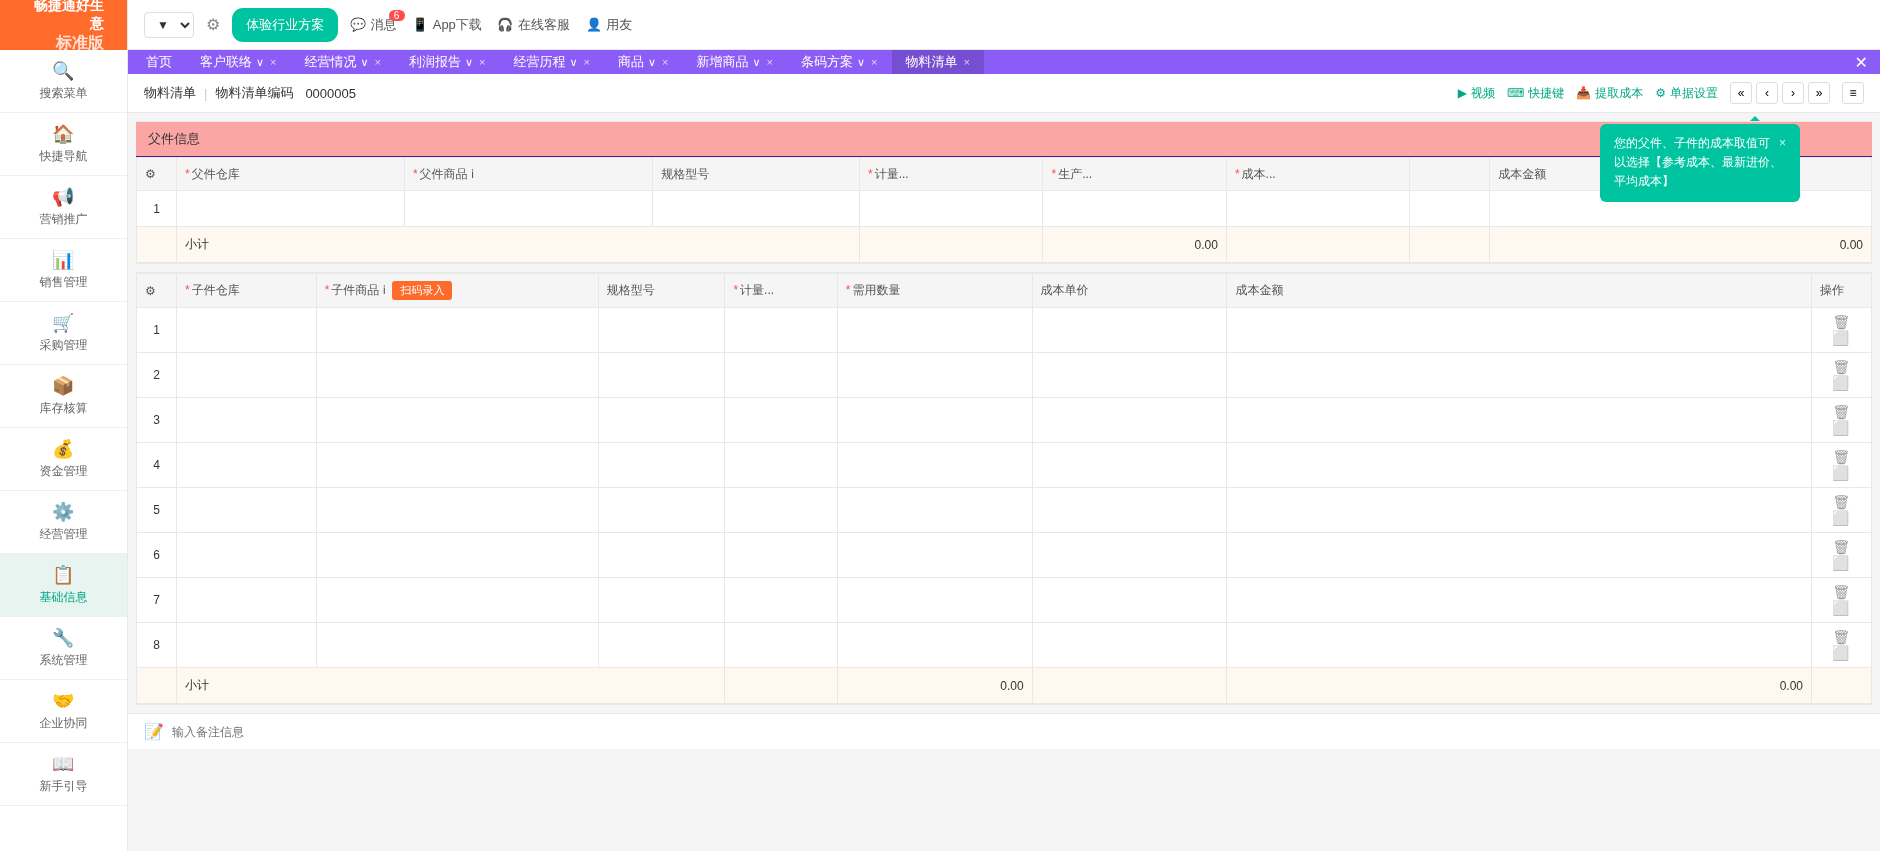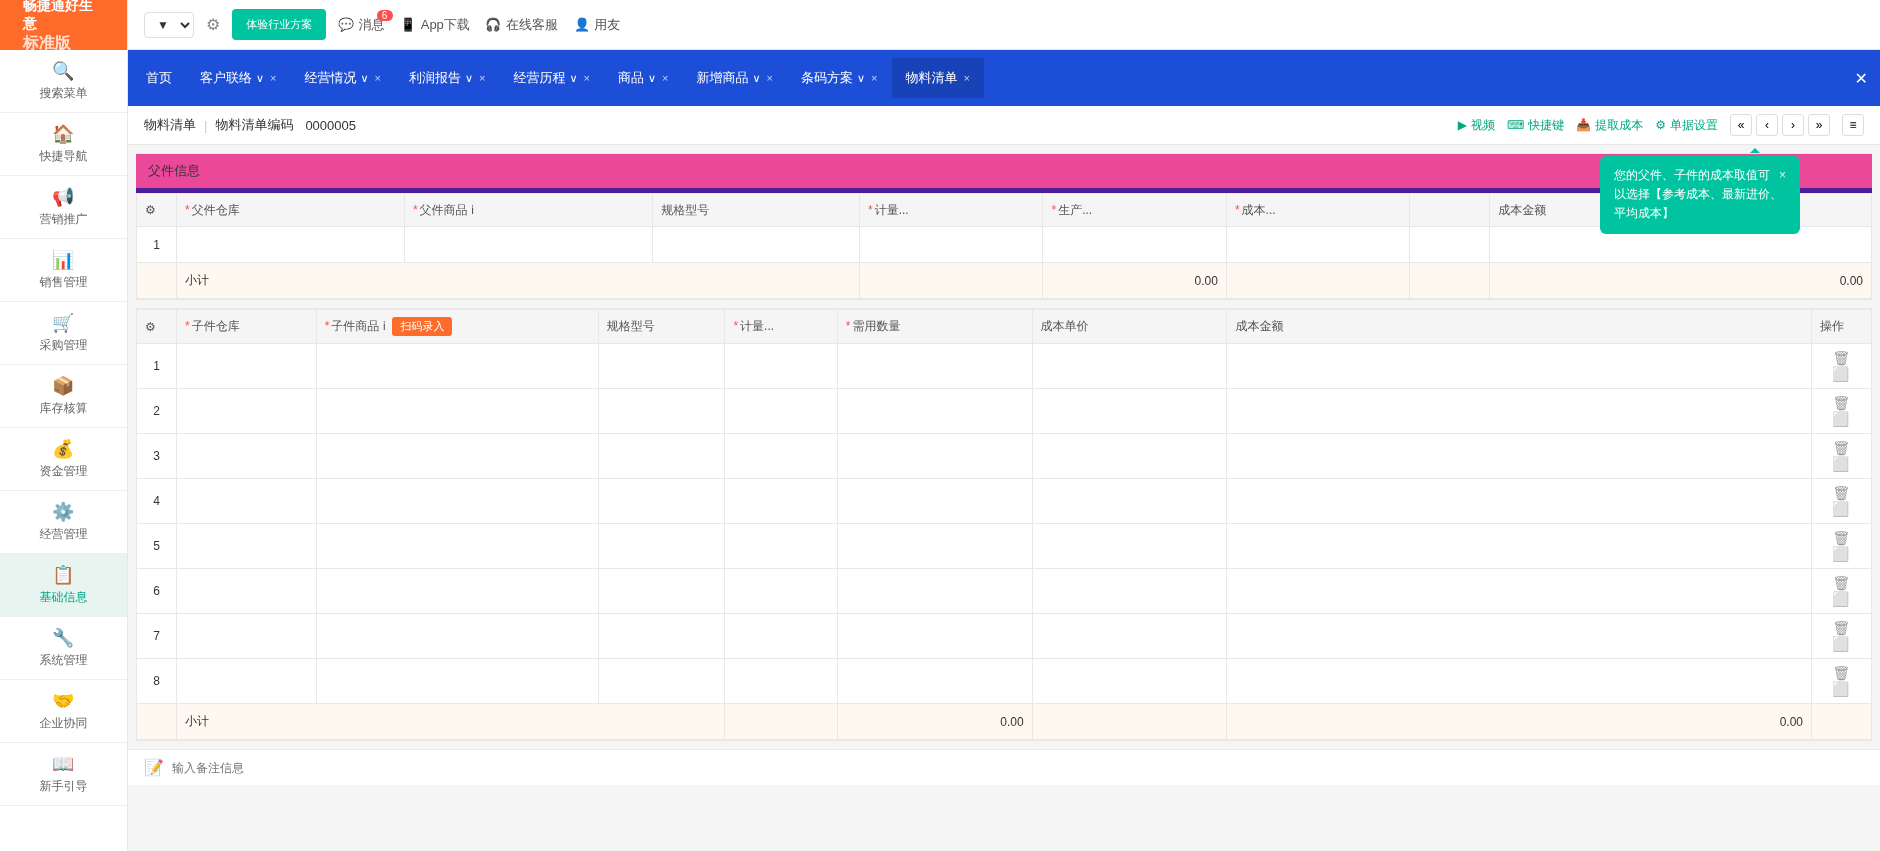--- a/index.html
+++ b/index.html
@@ -17,20 +17,21 @@
     .sidebar-logo {
       background: #ff6b2b;
       height: 50px;
       display: flex;
       align-items: center;
       justify-content: center;
       color: #fff;
       font-weight: bold;
       font-size: 14px;
       padding: 23px;
+      text-align: right;
     }
     .sidebar-logo-sub {
       font-size: 16px;
       color: rgba(255,255,255,0.8);
     }
     .sidebar-item {
       display: flex;
       flex-direction: column;
       align-items: center;
       padding: 10px 4px;
@@ -77,23 +78,23 @@
     }
     .topbar-gear {
       color: #888;
       font-size: 16px;
       cursor: pointer;
     }
     .topbar-trial-btn {
       background: #00c4a0;
       color: #fff;
       border: none;
-      border-radius: 4px;
+      border-radius: 11px;
       padding: 8px 14px;
-      font-size: 11px;
+      font-size: 13px;
       cursor: pointer;
     }
     .topbar-right {
       display: flex;
       align-items: center;
       gap: 16px;
       color: #555;
       font-size: 13px;
     }
     .topbar-badge {
@@ -108,25 +109,25 @@
       color: #fff;
       border-radius: 10px;
       font-size: 10px;
       padding: 0 4px;
       min-width: 16px;
       text-align: center;
     }
 
     
     .nav-tabs {
-      background: #1d4ed8;
+      background: #8b5cf6;
       display: flex;
       align-items: center;
       padding: 0 4px;
-      height: 56px;
+      height: 24px;
       overflow: hidden;
       position: relative;
     }
     .nav-tab {
       display: flex;
       align-items: center;
       padding: 0 14px;
       height: 40px;
       color: #fff;
       font-size: 13px;
@@ -212,22 +213,22 @@
       background: #fff;
       margin: 8px;
       border: 1px solid #e8e8e8;
       border-radius: 4px;
     }
     .section-title {
       font-size: 13px;
       font-weight: 500;
       color: #333;
       padding: 8px 12px;
-      border-bottom: 5px solid #4c1d95;
-      background: #ec4899;
+      border-bottom: 1px solid #4c1d95;
+      background: #fca5a5;
     }
 
     
     .data-table {
       width: 100%;
       border-collapse: collapse;
       font-size: 12px;
     }
     .data-table th {
       background: #f5f5f5;

